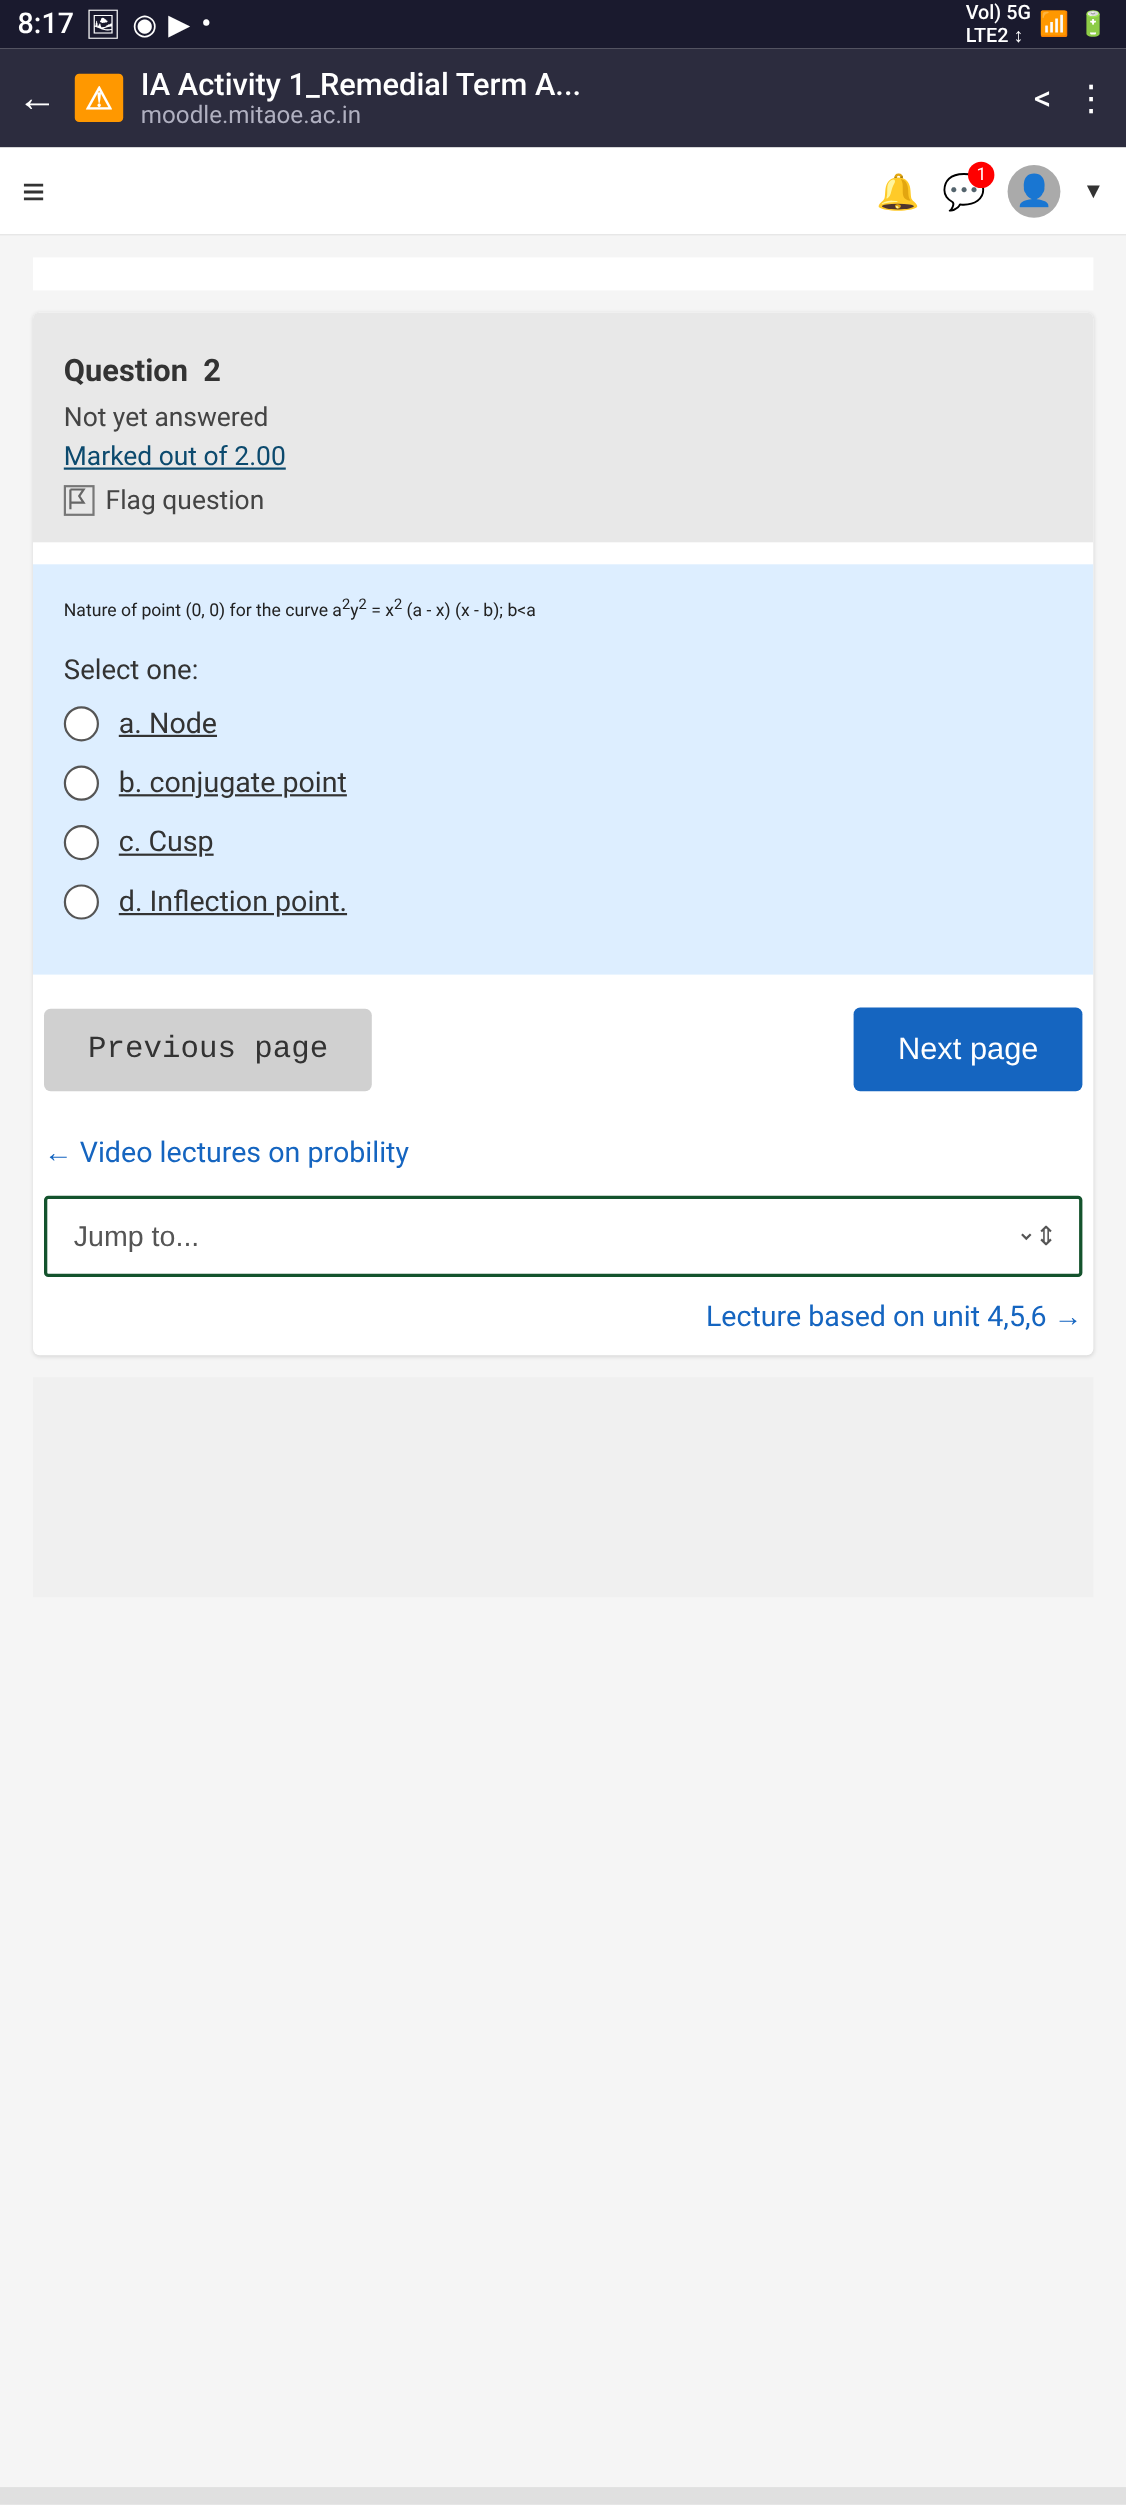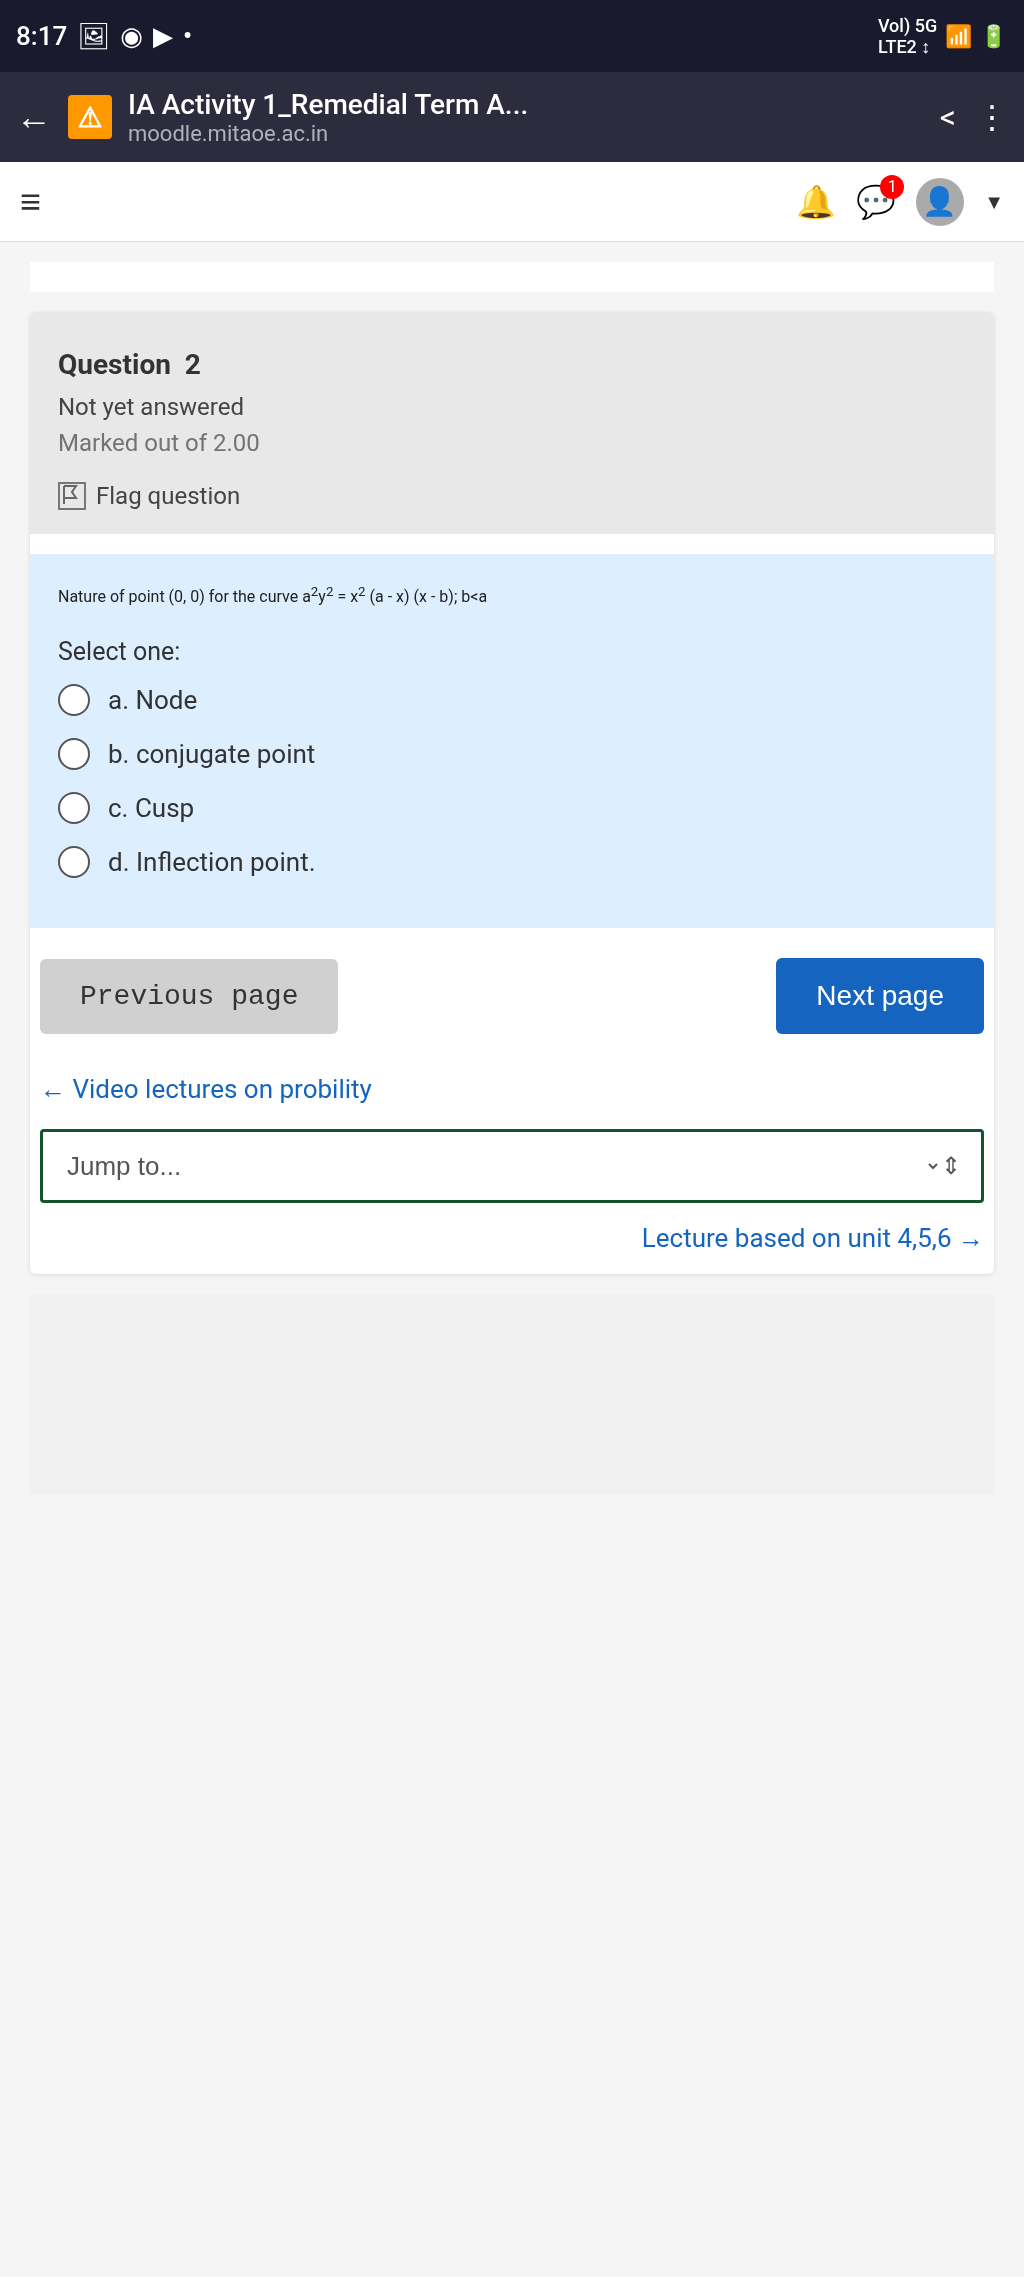--- a/index.html
+++ b/index.html
@@ -13,21 +13,21 @@
     }
 
     
     .status-bar {
       background: #1a1a2e;
       color: white;
       display: flex;
       justify-content: space-between;
       align-items: center;
       padding: 0 16px;
-      height: 72px;
+      height: 44px;
       font-size: 26px;
       font-weight: 500;
     }
     .status-left { display: flex; align-items: center; gap: 10px; }
     .status-right { display: flex; align-items: center; gap: 8px; font-size: 22px; }
 
     
     .app-bar {
       background: #2c2c3e;
       color: white;
@@ -160,22 +160,23 @@
     .question-number span {
       font-weight: 700;
     }
     .question-status {
       font-size: 24px;
       color: #444;
       margin-bottom: 8px;
     }
     .question-marks {
       font-size: 24px;
-      color: #737373;
-      margin-bottom: 25px;
+      color: #0c4a6e;
+      margin-bottom: 12px;
+      text-decoration: underline;
     }
     .question-flag {
       display: flex;
       align-items: center;
       gap: 10px;
       font-size: 24px;
       color: #444;
       cursor: pointer;
     }
     .flag-icon {
@@ -221,20 +222,21 @@
       border: 2px solid #555;
       display: flex;
       align-items: center;
       justify-content: center;
       flex-shrink: 0;
       background: white;
     }
     .option-text {
       font-size: 26px;
       color: #333;
+      text-decoration: underline;
     }
 
     
     .nav-buttons {
       display: flex;
       justify-content: space-between;
       align-items: center;
       padding: 30px 10px;
     }
     .btn-prev {

